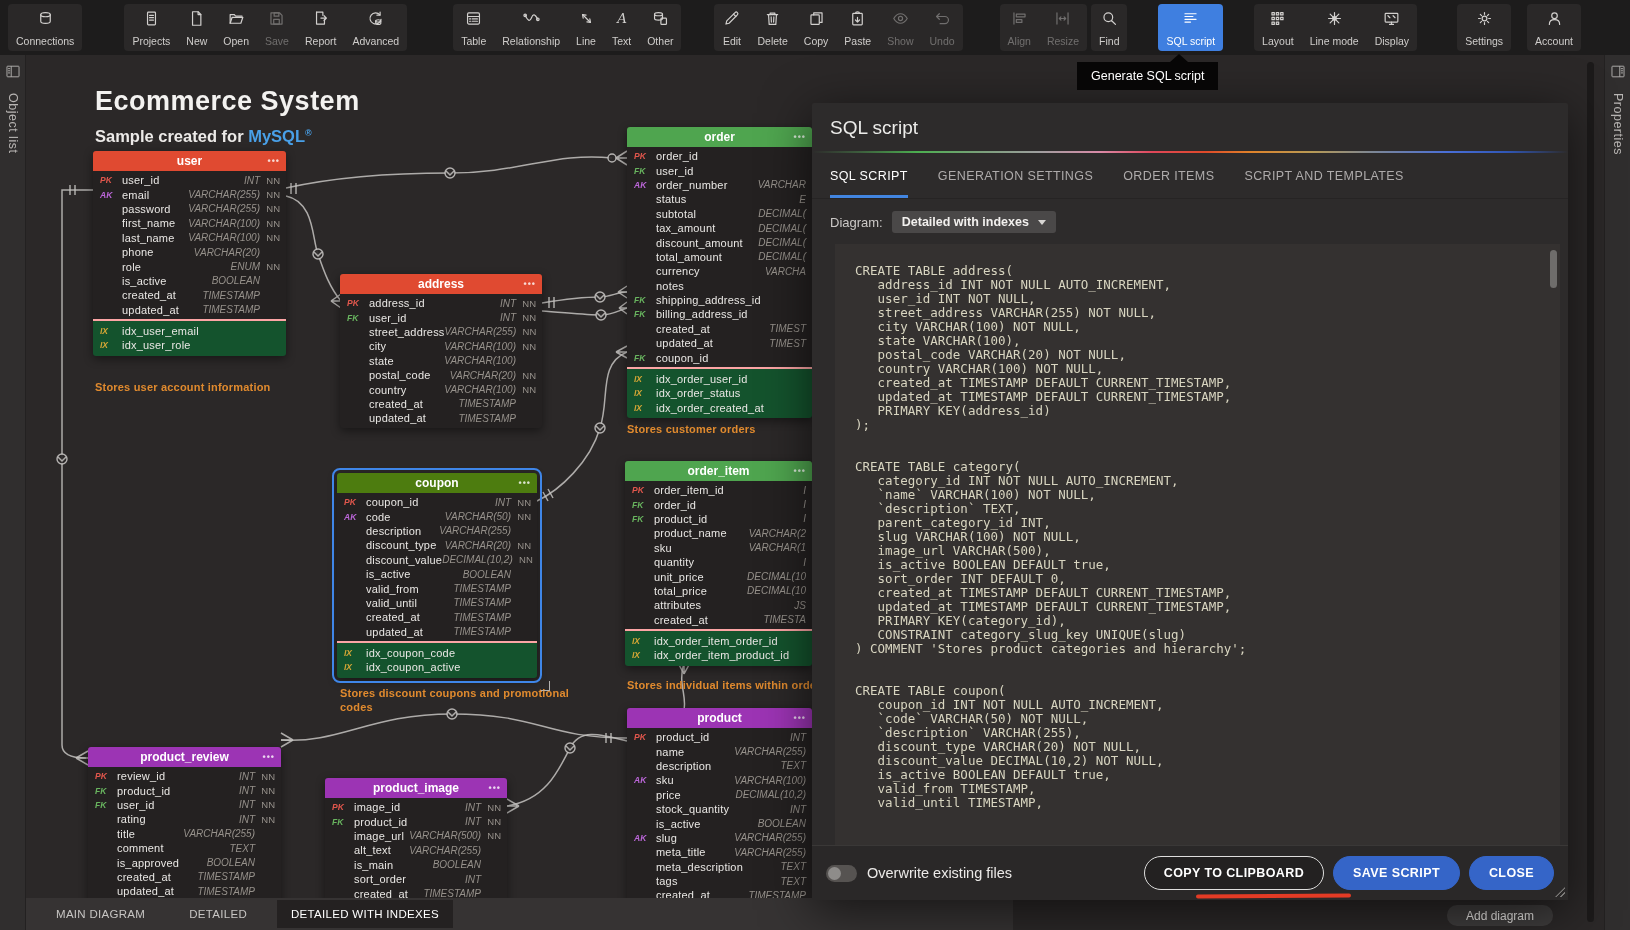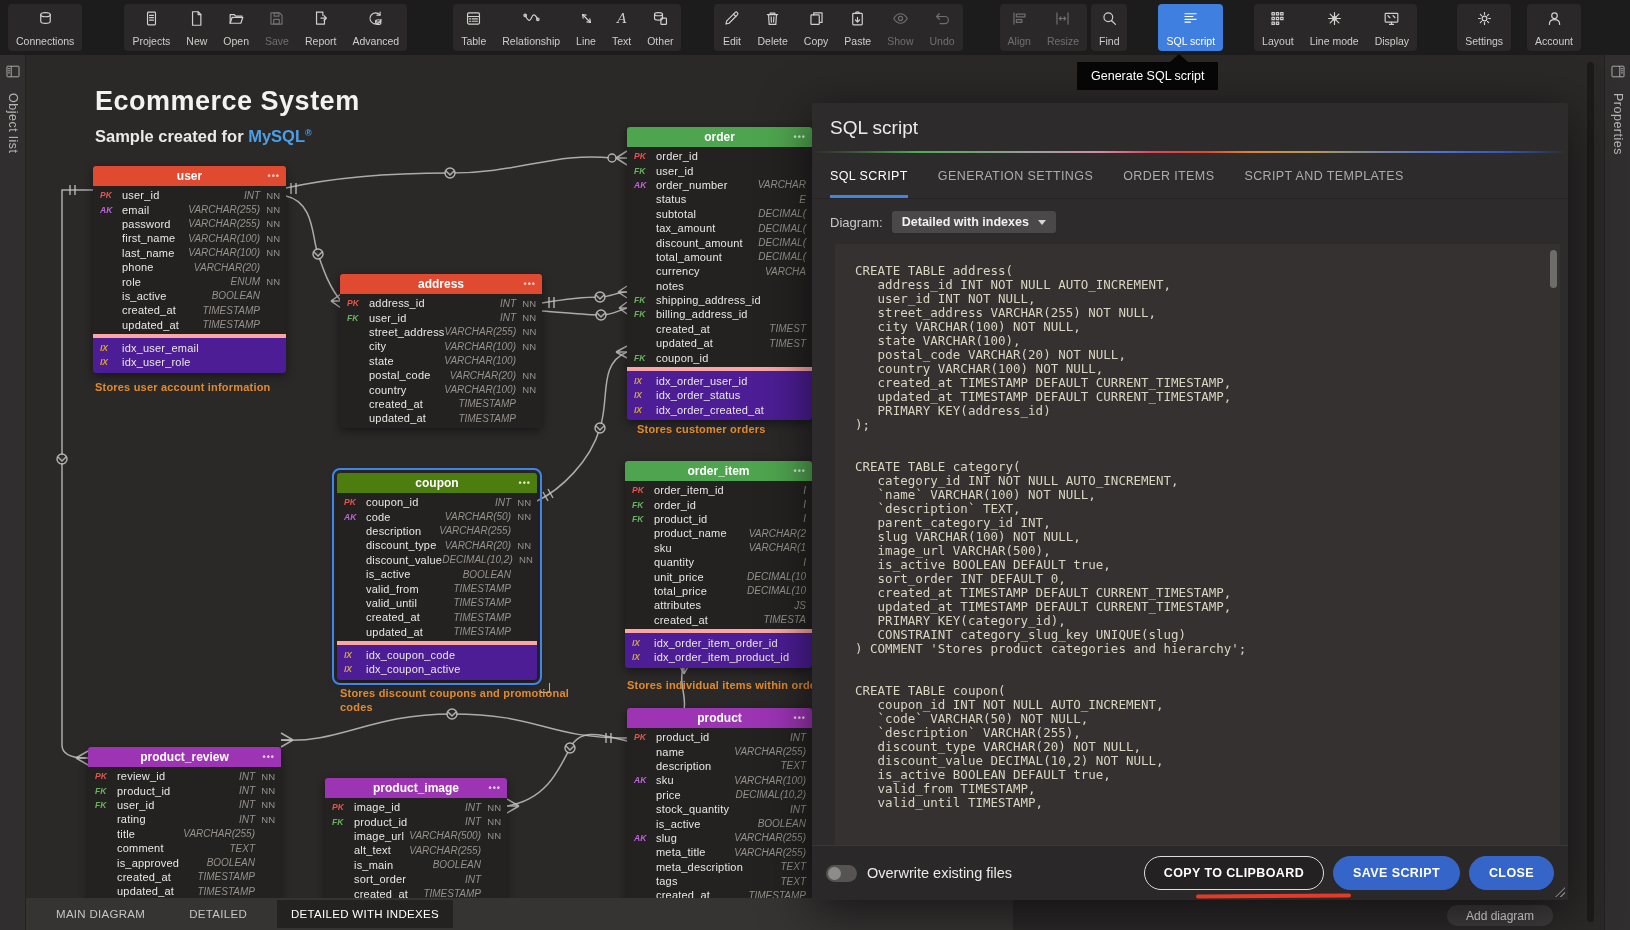--- a/index.html
+++ b/index.html
@@ -42,21 +42,21 @@
   .gray .thead{background:#4d7c0f}
   .tbl.sel{outline:2.5px solid #3f86e8;outline-offset:3px}
   .tbl.sel::after{content:'';position:absolute;right:-13px;bottom:-13px;width:9px;height:9px;border-right:1.6px solid #b5b3b1;border-bottom:1.6px solid #b5b3b1}
   .tbody{padding:2px 0}
   .trow{display:flex;align-items:center;height:14.4px;padding:0 6px 0 7px;white-space:nowrap}
   .k{width:22px;flex:0 0 22px;font-size:8.5px;font-weight:bold;font-style:italic}
   .k.PK{color:#e2574d}.k.FK{color:#69b55f}.k.AK{color:#bb66d8}.k.IX{color:#d3a636}
   .cn{flex:0 0 auto;letter-spacing:.2px}
   .ct{flex:1;text-align:right;font-style:italic;color:#96918b;font-size:10px}
   .nn{width:20px;flex:0 0 20px;text-align:right;color:#96918b;font-size:9.5px}
-  .tidx{border-top:4px solid #fca5a5;background:#4c1d95;padding:3px 0;border-radius:0 0 3px 3px}
+  .tidx{border-top:2px solid #fca5a5;background:#14532d;padding:3px 0;border-radius:0 0 3px 3px}
   .cap{position:absolute;color:#e08a2e;font-weight:bold;font-size:11px;z-index:2;line-height:14px;letter-spacing:.2px}
   #cv-scroll{position:absolute;right:10px;top:7px;width:7px;height:860px;background:#1c1a1a;border-radius:4px;z-index:3}
   
   #bottom-strip{position:absolute;left:26px;top:898px;width:987px;height:32px;background:#363333;display:flex;align-items:center;z-index:3;padding-left:16px}
   .btab{font-size:11.5px;letter-spacing:.3px;color:#c7c5c3;margin-right:16px;padding:8px 14px;white-space:nowrap;cursor:pointer}
   .btab.active{background:#242121;color:#fff}
   #add-diagram{position:absolute;left:1447px;top:905px;width:106px;height:21px;background:#3f3d3d;border-radius:10px;color:#e5e3e1;font-size:12px;display:flex;align-items:center;justify-content:center;z-index:3;cursor:pointer}
   
   #dialog{position:absolute;left:812px;top:103px;width:756px;height:797px;background:#2d2b2b;border-radius:2px;box-shadow:0 10px 50px rgba(0,0,0,.6);z-index:5}
   #dlg-title{padding:14px 18px 12px;font-size:19px;color:#ececea}
@@ -405,21 +405,21 @@
     <path d="M519,806 L507,799 M519,806 L507,806 M519,806 L507,813"></path>
     <circle cx="570" cy="748" r="5"></circle>
       <path d="M566,746 l4,4 l4,-4"></path>
 
     <path d="M684,663 C674,692 702,712 664,728 C648,734 638,737 627,740"></path>
     <path d="M684,674 L678,663 M684,674 L684,663 M684,674 L690,663"></path>
   </svg>
   <div id="cv-title">Ecommerce System</div>
   <div id="cv-sub"><span>Sample created for </span><span class="brand">MySQL</span><sup>®</sup></div>
   <div id="cv-scroll"></div>
-<div class="tbl red" style="left: 67px; top: 111px; width: 193px;">
+<div class="tbl red" style="left: 67px; top: 96px; width: 193px;">
       <div class="thead">
         <span class="tname">user</span>
         <span class="tmenu">•••</span>
       </div>
       <div class="tbody">
         <div class="trow">
           <span class="k PK">PK</span>
           <span class="cn">user_id</span>
           <span class="ct">INT</span>
           <span class="nn">NN</span>
@@ -645,21 +645,21 @@
         <div class="trow">
           <span class="k IX">IX</span>
           <span class="cn">idx_order_status</span>
         </div>
         <div class="trow">
           <span class="k IX">IX</span>
           <span class="cn">idx_order_created_at</span>
         </div>
       </div>
     </div>
-    <div class="cap" style="left: 601px; top: 367px; margin-left: 10px;">
+    <div class="cap" style="left: 601px; top: 367px;">
       <div>Stores customer orders</div>
     </div>
     <div class="tbl gray sel" style="left: 311px; top: 418px; width: 200px;">
       <div class="thead">
         <span class="tname">coupon</span>
         <span class="tmenu">•••</span>
       </div>
       <div class="tbody">
         <div class="trow">
           <span class="k PK">PK</span>

